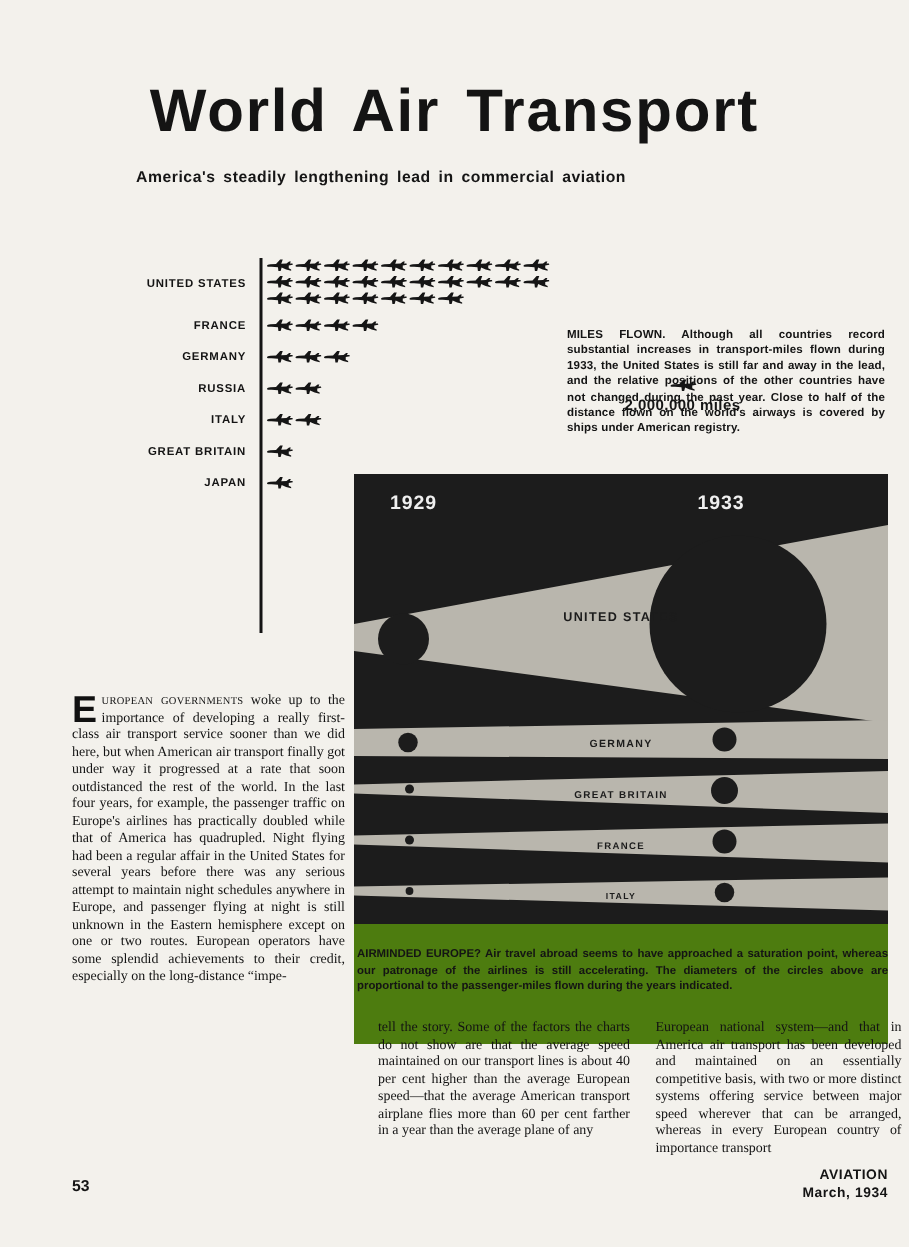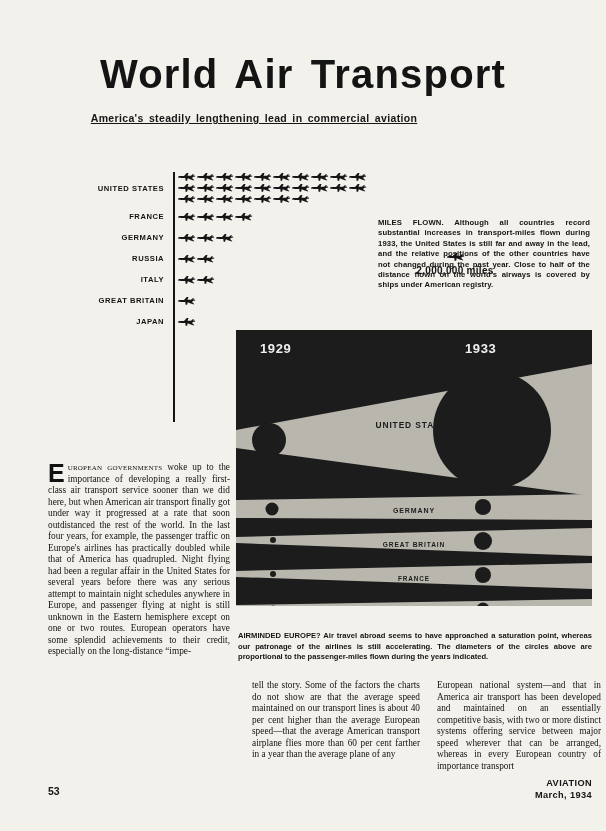--- a/index.html
+++ b/index.html
@@ -26,21 +26,20 @@
   }
   .subtitle{
     position:absolute;left:0;top:112px;width:508px;
     text-align:center;
     font-family:"Liberation Sans", sans-serif;
     font-weight:700;
     font-size:10.5px;
     letter-spacing:.35px;
     word-spacing:2px;
     color:#161616;
-    text-decoration:underline;
   }
 
   
   .picto{position:absolute;left:44px;top:172px;width:330px;}
   .picto-rule{
     position:absolute;left:129px;top:0;width:2px;height:250px;background:#141414;
   }
   .picto-row{
     position:relative;height:auto;margin:0;display:flex;align-items:flex-start;
   }
@@ -67,22 +66,22 @@
   
   .miles-cap{
     position:absolute;left:378px;top:218px;width:212px;
     font-family:"Liberation Sans", sans-serif;
     font-weight:700;font-size:7.7px;line-height:10.4px;
     text-align:justify;color:#141414;letter-spacing:.1px;
   }
 
   
   .inset{
-    position:absolute;left:236px;top:330px;width:356px;height:276px;
-    background:#ef4444;overflow:hidden;
+    position:absolute;left:236px;top:316px;width:356px;height:380px;
+    background:#4d7c0f;overflow:hidden;
   }
   .inset-svg{position:absolute;left:0;top:0;}
   .yr{
     position:absolute;font-family:"Liberation Sans", sans-serif;
     font-weight:700;font-size:13px;color:#efefef;letter-spacing:.6px;
   }
   .yr-1929{left:24px;top:11px;}
   .yr-1933{left:229px;top:11px;}
   .band-label{
     position:absolute;font-family:"Liberation Sans", sans-serif;

